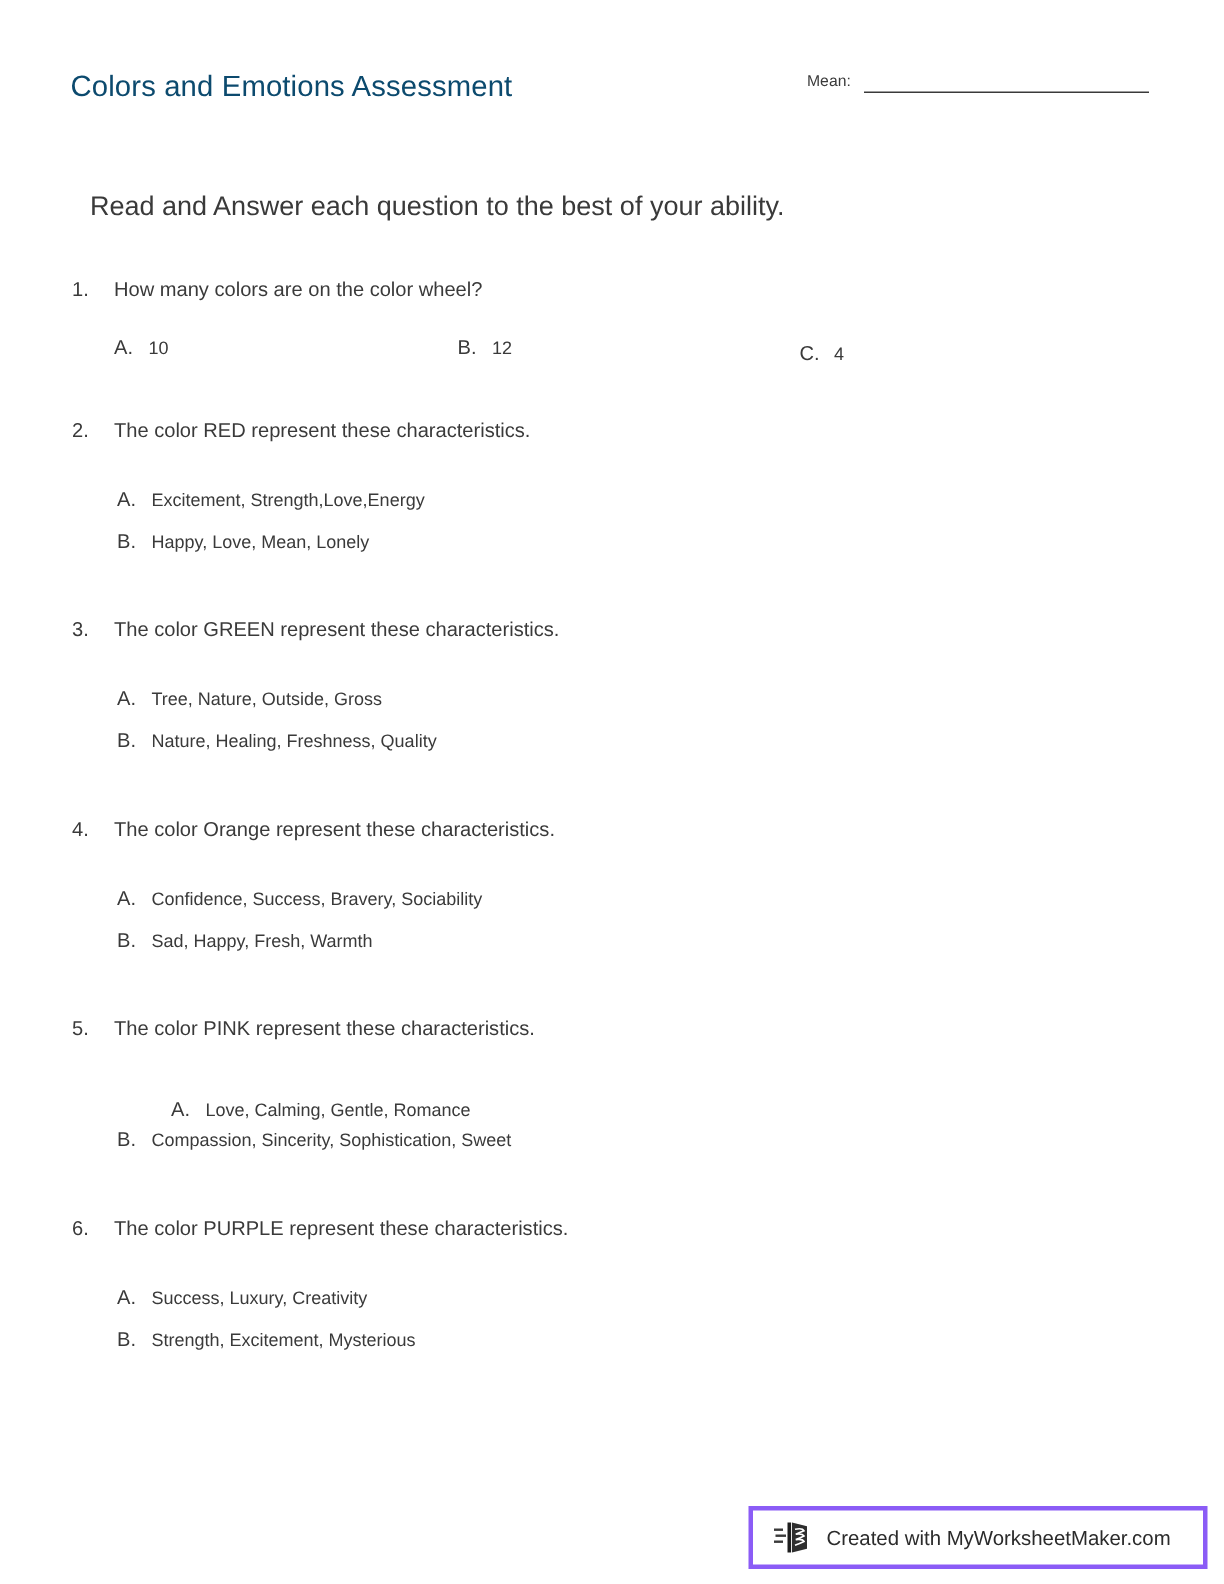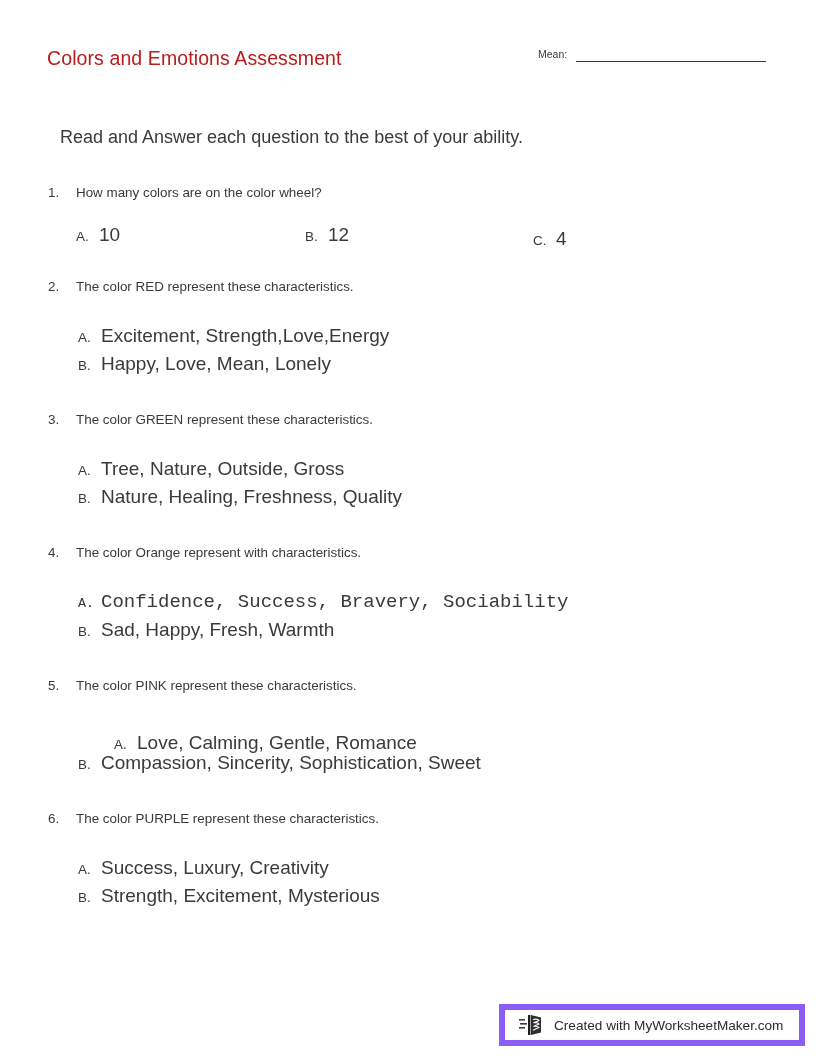--- a/index.html
+++ b/index.html
@@ -23,21 +23,21 @@
     width: 816px;
     height: 100px;
   }
   #page-title {
     position: absolute;
     left: 47px;
     top: 47px;
     font-size: 19.5px;
     font-weight: 400;
     letter-spacing: 0.1px;
-    color: #b91c1c;
+    color: #0c4a6e;
     white-space: nowrap;
   }
   #name-field {
     position: absolute;
     left: 538px;
     top: 49px;
     display: flex;
     align-items: flex-end;
     white-space: nowrap;
   }
@@ -101,33 +101,33 @@
     font-size: 13.4px;
     color: #3a3a3a;
   }
   .opt-letter {
     display: inline-block;
     width: 23px;
     font-size: 13.4px;
     color: #3a3a3a;
   }
   .opt-text {
-    font-size: 19px;
+    font-size: 12px;
     color: #3a3a3a;
   }
 
   
   #footer-badge {
     position: absolute;
     left: 499px;
     top: 1004px;
     width: 306px;
     height: 42px;
     box-sizing: border-box;
-    border: 6px solid #8b5cf6;
+    border: 3px solid #8b5cf6;
     background: #ffffff;
     display: flex;
     align-items: center;
     padding-left: 14px;
   }
   #footer-logo-icon {
     width: 26px;
     height: 24px;
     position: relative;
     flex: 0 0 auto;
@@ -165,22 +165,22 @@
       <div class="question-line" style="top: 279px;"><span class="q-number">2.</span><span class="q-text">The color RED represent these characteristics.</span></div>
       <div class="option" style="left: 78px; top: 325px;"><span class="opt-letter">A.</span><span class="opt-text">Excitement, Strength,Love,Energy</span></div>
       <div class="option" style="left: 78px; top: 353px;"><span class="opt-letter">B.</span><span class="opt-text">Happy, Love, Mean, Lonely</span></div>
     </div>
     <div class="question-block" style="top: 0px;">
       <div class="question-line" style="top: 412px;"><span class="q-number">3.</span><span class="q-text">The color GREEN represent these characteristics.</span></div>
       <div class="option" style="left: 78px; top: 458px;"><span class="opt-letter">A.</span><span class="opt-text">Tree, Nature, Outside, Gross</span></div>
       <div class="option" style="left: 78px; top: 486px;"><span class="opt-letter">B.</span><span class="opt-text">Nature, Healing, Freshness, Quality</span></div>
     </div>
     <div class="question-block" style="top: 0px;">
-      <div class="question-line" style="top: 545px;"><span class="q-number">4.</span><span class="q-text">The color Orange represent with characteristics.</span></div>
-      <div class="option" style="left: 78px; top: 591px; font-family: Liberation Mono, monospace;"><span class="opt-letter">A.</span><span class="opt-text">Confidence, Success, Bravery, Sociability</span></div>
+      <div class="question-line" style="top: 545px;"><span class="q-number">4.</span><span class="q-text">The color Orange represent these characteristics.</span></div>
+      <div class="option" style="left: 78px; top: 591px;"><span class="opt-letter">A.</span><span class="opt-text">Confidence, Success, Bravery, Sociability</span></div>
       <div class="option" style="left: 78px; top: 619px;"><span class="opt-letter">B.</span><span class="opt-text">Sad, Happy, Fresh, Warmth</span></div>
     </div>
     <div class="question-block" style="top: 0px;">
       <div class="question-line" style="top: 678px;"><span class="q-number">5.</span><span class="q-text">The color PINK represent these characteristics.</span></div>
       <div class="option" style="left: 78px; top: 732px; margin-left: 36px;"><span class="opt-letter">A.</span><span class="opt-text">Love, Calming, Gentle, Romance</span></div>
       <div class="option" style="left: 78px; top: 752px;"><span class="opt-letter">B.</span><span class="opt-text">Compassion, Sincerity, Sophistication, Sweet</span></div>
     </div>
     <div class="question-block" style="top: 0px;">
       <div class="question-line" style="top: 811px;"><span class="q-number">6.</span><span class="q-text">The color PURPLE represent these characteristics.</span></div>
       <div class="option" style="left: 78px; top: 857px;"><span class="opt-letter">A.</span><span class="opt-text">Success, Luxury, Creativity</span></div>

